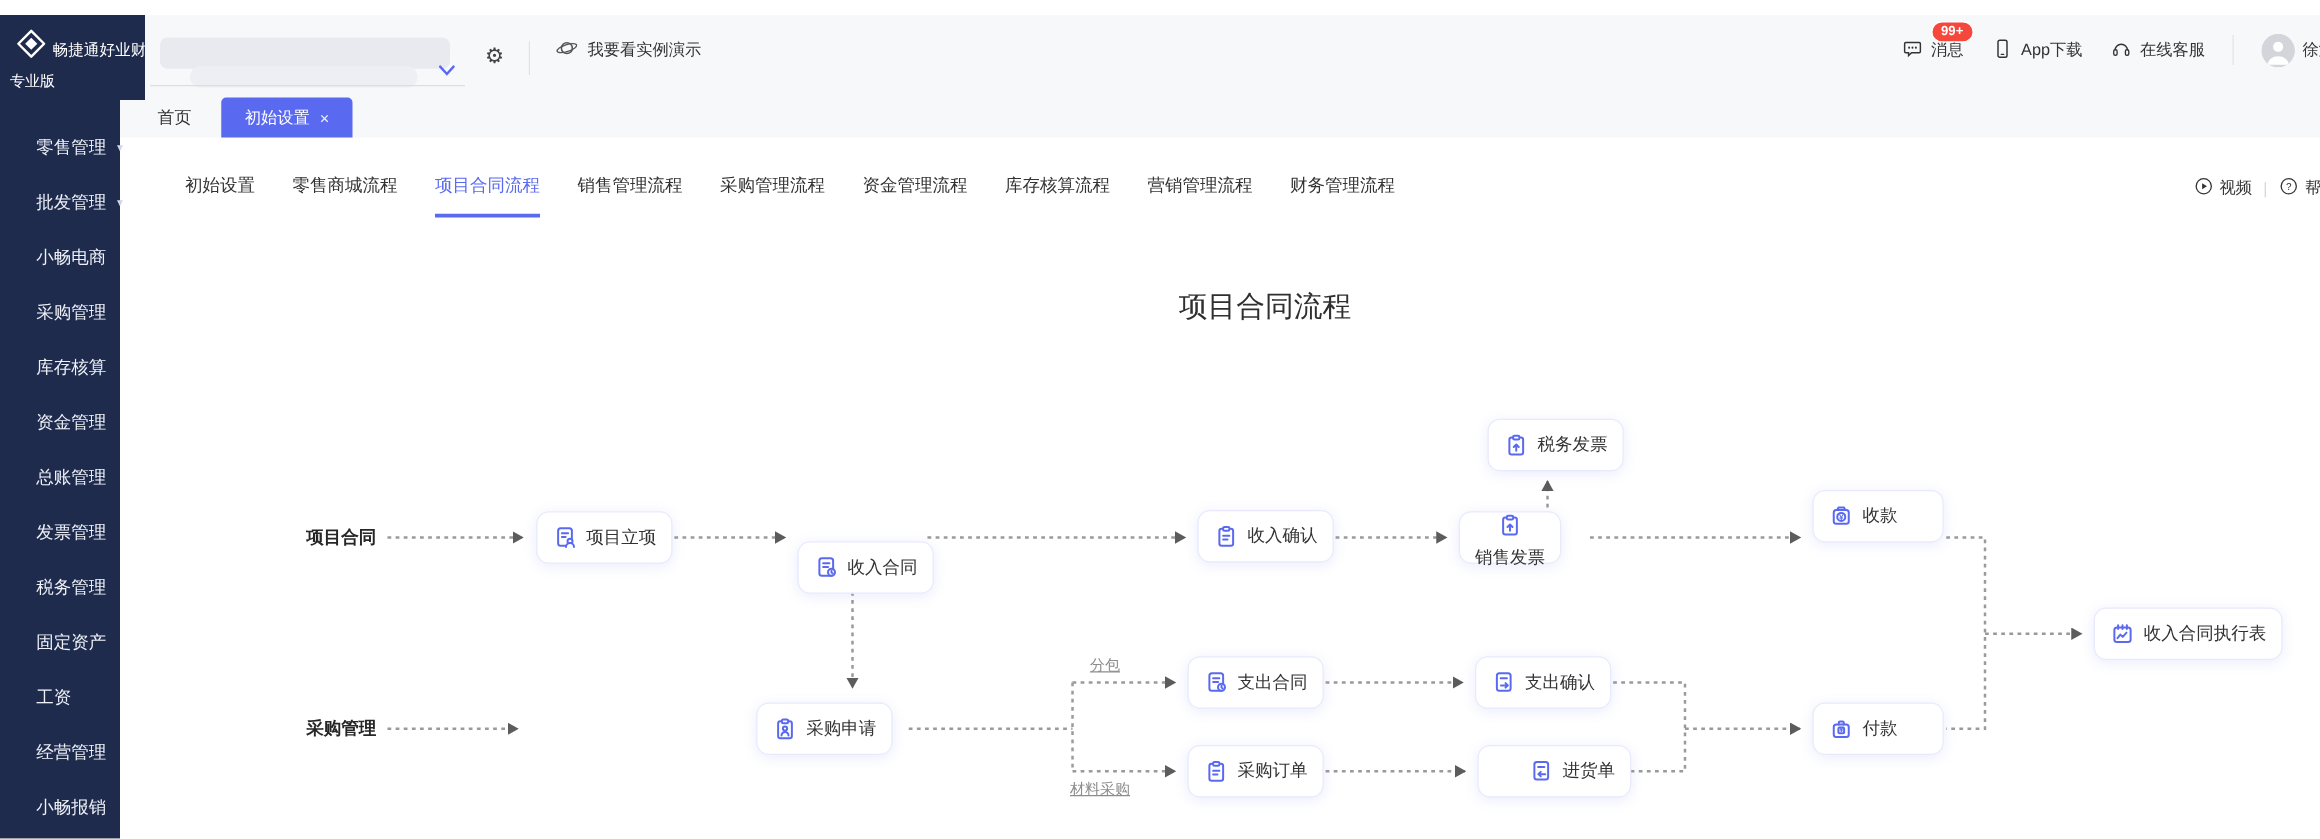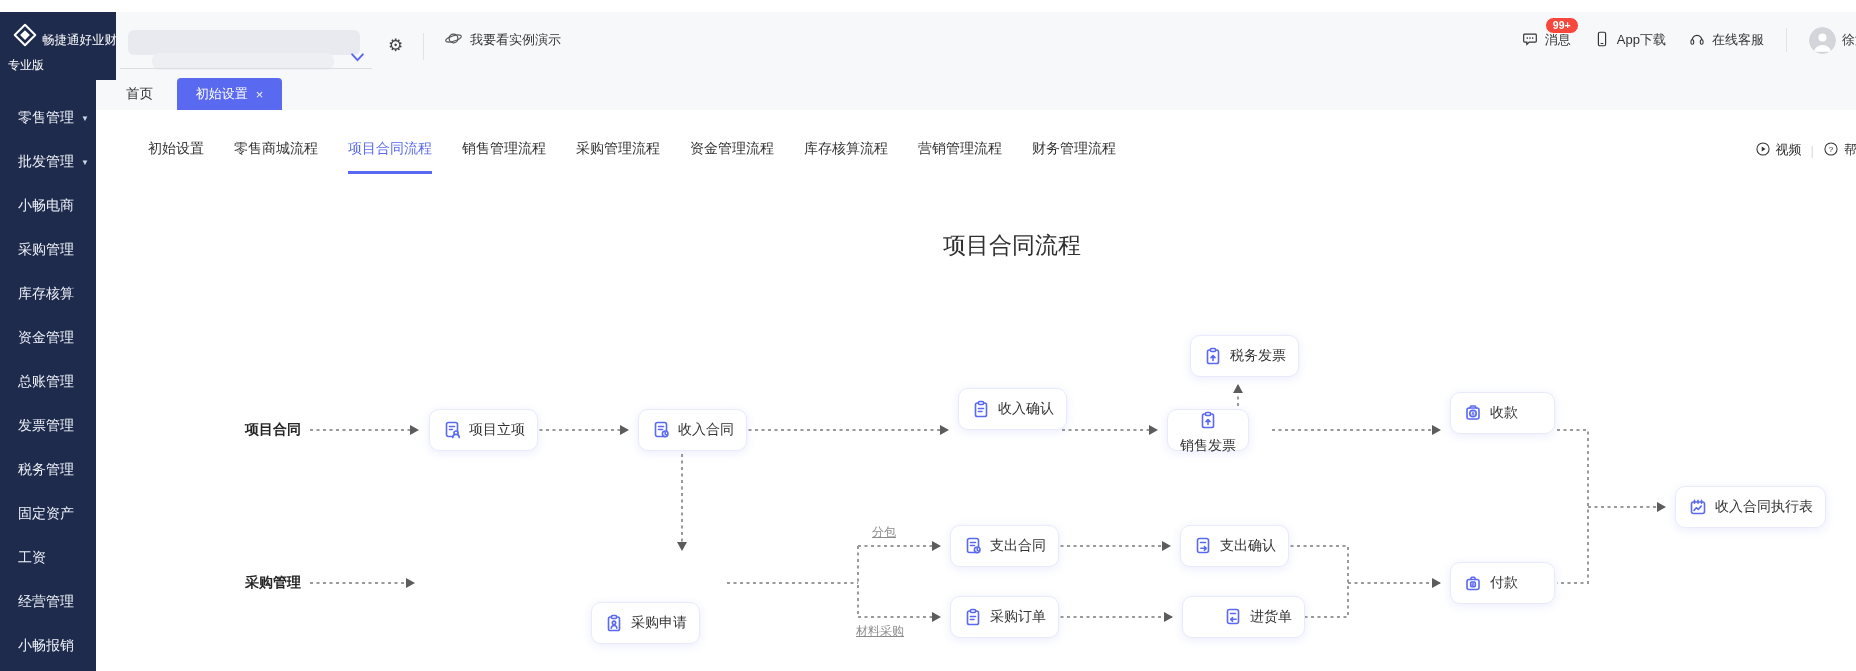--- a/index.html
+++ b/index.html
@@ -10,21 +10,21 @@
   .topbar{position:absolute;left:0;top:12px;width:100%;height:56px;background:#f7f8fa;}
   .tabstrip{position:absolute;left:0;top:68px;width:100%;height:42px;background:#f7f8fa;}
 
   .logo-block{position:absolute;left:0;top:12px;width:116px;height:68px;background:#1f2b4d;z-index:6;overflow:hidden;}
   .logo-mark{position:absolute;left:12px;top:10px;}
   .brand-name{position:absolute;left:42px;top:20px;font-size:12.5px;color:#fff;white-space:nowrap;}
   .brand-edition{position:absolute;left:8px;bottom:6px;font-size:12px;color:#fff;}
 
   .sidebar{position:absolute;left:0;top:12px;width:96px;height:659px;background:#1f2b4d;z-index:5;}
   .side-items{margin-top:83px;}
-  .side-item{height:44px;line-height:44px;padding-left:18px;font-size:14px;color:#eef1f8;cursor:pointer;white-space:nowrap;}
+  .side-item{height:44px;line-height:44px;padding-left:29px;font-size:14px;color:#eef1f8;cursor:pointer;white-space:nowrap;}
   .side-caret{font-size:8px;margin-left:7px;color:#cfd6ea;vertical-align:1px;}
 
   
   .redact-1{position:absolute;left:128px;top:30px;width:232px;height:25px;border-radius:6px;background:#e8eaef;}
   .redact-2{position:absolute;left:152px;top:53px;width:182px;height:17px;border-radius:8px;background:#edeff3;}
   .account-underline{position:absolute;left:120px;top:68px;width:252px;height:1px;background:#dcdee3;}
   .acct-chevron{position:absolute;left:350px;top:49px;}
   .gear{position:absolute;left:388px;top:35px;font-size:17px;color:#444;cursor:pointer;}
   .vdiv-a{position:absolute;left:423px;top:33px;width:1px;height:27px;background:#e2e3e8;}
   .demo{position:absolute;left:444px;top:12px;height:56px;display:flex;align-items:center;gap:7px;font-size:13px;color:#333;cursor:pointer;}
@@ -244,32 +244,32 @@
         <span class="node-icon">
           <svg width="20" height="20" viewBox="0 0 20 20" fill="none" stroke="#5a6af0" stroke-width="1.6" stroke-linecap="round" stroke-linejoin="round">
             <rect x="4.5" y="2.5" width="11" height="14" rx="2"></rect>
             <path d="M7.5 6.5h5M7.5 9.5h3"></path>
             <circle cx="14" cy="13" r="2" fill="#fff"></circle>
             <path d="M10.8 17.6c0-1.8 1.4-3.2 3.2-3.2s3.2 1.4 3.2 3.2" fill="#fff"></path>
           </svg>
         </span>
         <span>项目立项</span>
       </div>
-      <div class="flow-node" style="left: 638px; top: 409px; justify-content: flex-end;">
+      <div class="flow-node" style="left: 638px; top: 433px; justify-content: flex-end;">
         <span class="node-icon">
           <svg width="20" height="20" viewBox="0 0 20 20" fill="none" stroke="#5a6af0" stroke-width="1.6" stroke-linecap="round" stroke-linejoin="round">
             <rect x="4.5" y="2.5" width="11" height="14" rx="2"></rect>
             <path d="M7.5 6.5h5M7.5 9.5h4"></path>
             <circle cx="14.2" cy="13.8" r="2.8" fill="#fff"></circle>
             <path d="M14.2 12.6v1.4l1 .7"></path>
           </svg>
         </span>
         <span>收入合同</span>
       </div>
-      <div class="flow-node" style="left: 958px; top: 388px; justify-content: center;">
+      <div class="flow-node" style="left: 958px; top: 408px; justify-content: center;">
         <span class="node-icon">
           <svg width="20" height="20" viewBox="0 0 20 20" fill="none" stroke="#5a6af0" stroke-width="1.6" stroke-linecap="round" stroke-linejoin="round">
             <rect x="4.5" y="4" width="11" height="13.5" rx="1.8"></rect>
             <rect x="7.5" y="2.5" width="5" height="3" rx="1" fill="#fff"></rect>
             <path d="M7.5 9.5h5M7.5 12.5h3.5"></path>
           </svg>
         </span>
         <span>收入确认</span>
       </div>
       <div class="flow-node" style="left: 1167px; top: 409px; flex-direction: column;">
@@ -296,21 +296,21 @@
         <span class="node-icon">
           <svg width="20" height="20" viewBox="0 0 20 20" fill="none" stroke="#5a6af0" stroke-width="1.6" stroke-linecap="round" stroke-linejoin="round">
             <rect x="4" y="5" width="12" height="11" rx="2"></rect>
             <path d="M6.8 5l1-2h4.4l1 2"></path>
             <circle cx="10" cy="10.5" r="3.2" fill="#fff"></circle>
             <text x="10" y="12.8" font-size="6.5" fill="#5a6af0" stroke="none" text-anchor="middle" font-weight="bold" font-family="Liberation Sans,sans-serif">¥</text>
           </svg>
         </span>
         <span>收款</span>
       </div>
-      <div class="flow-node" style="left: 591px; top: 562px; margin-top: 40px;">
+      <div class="flow-node" style="left: 605px; top: 562px;">
         <span class="node-icon">
           <svg width="20" height="20" viewBox="0 0 20 20" fill="none" stroke="#5a6af0" stroke-width="1.6" stroke-linecap="round" stroke-linejoin="round">
             <rect x="4.5" y="4" width="11" height="13.5" rx="1.8"></rect>
             <rect x="7.5" y="2.5" width="5" height="3" rx="1" fill="#fff"></rect>
             <circle cx="10" cy="9.8" r="1.7"></circle>
             <path d="M7.2 15.3c0-1.5 1.3-2.8 2.8-2.8s2.8 1.3 2.8 2.8"></path>
           </svg>
         </span>
         <span>采购申请</span>
       </div>

